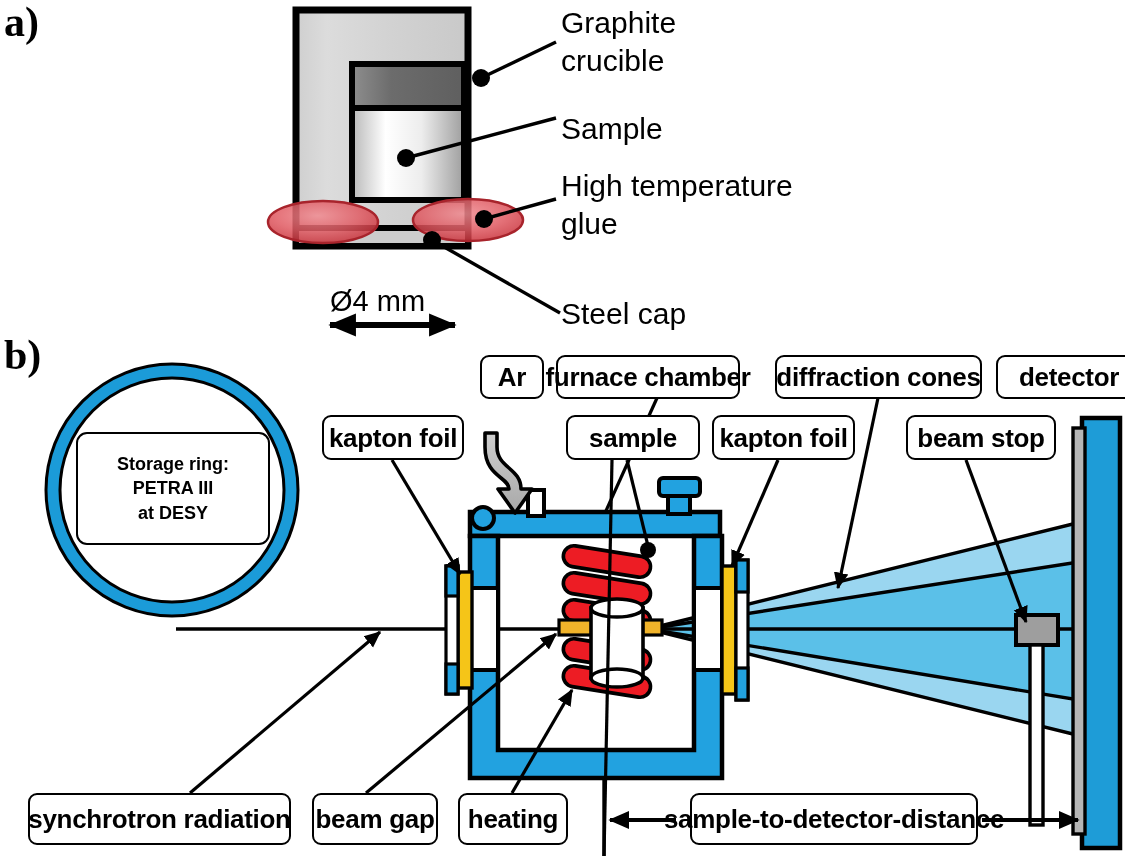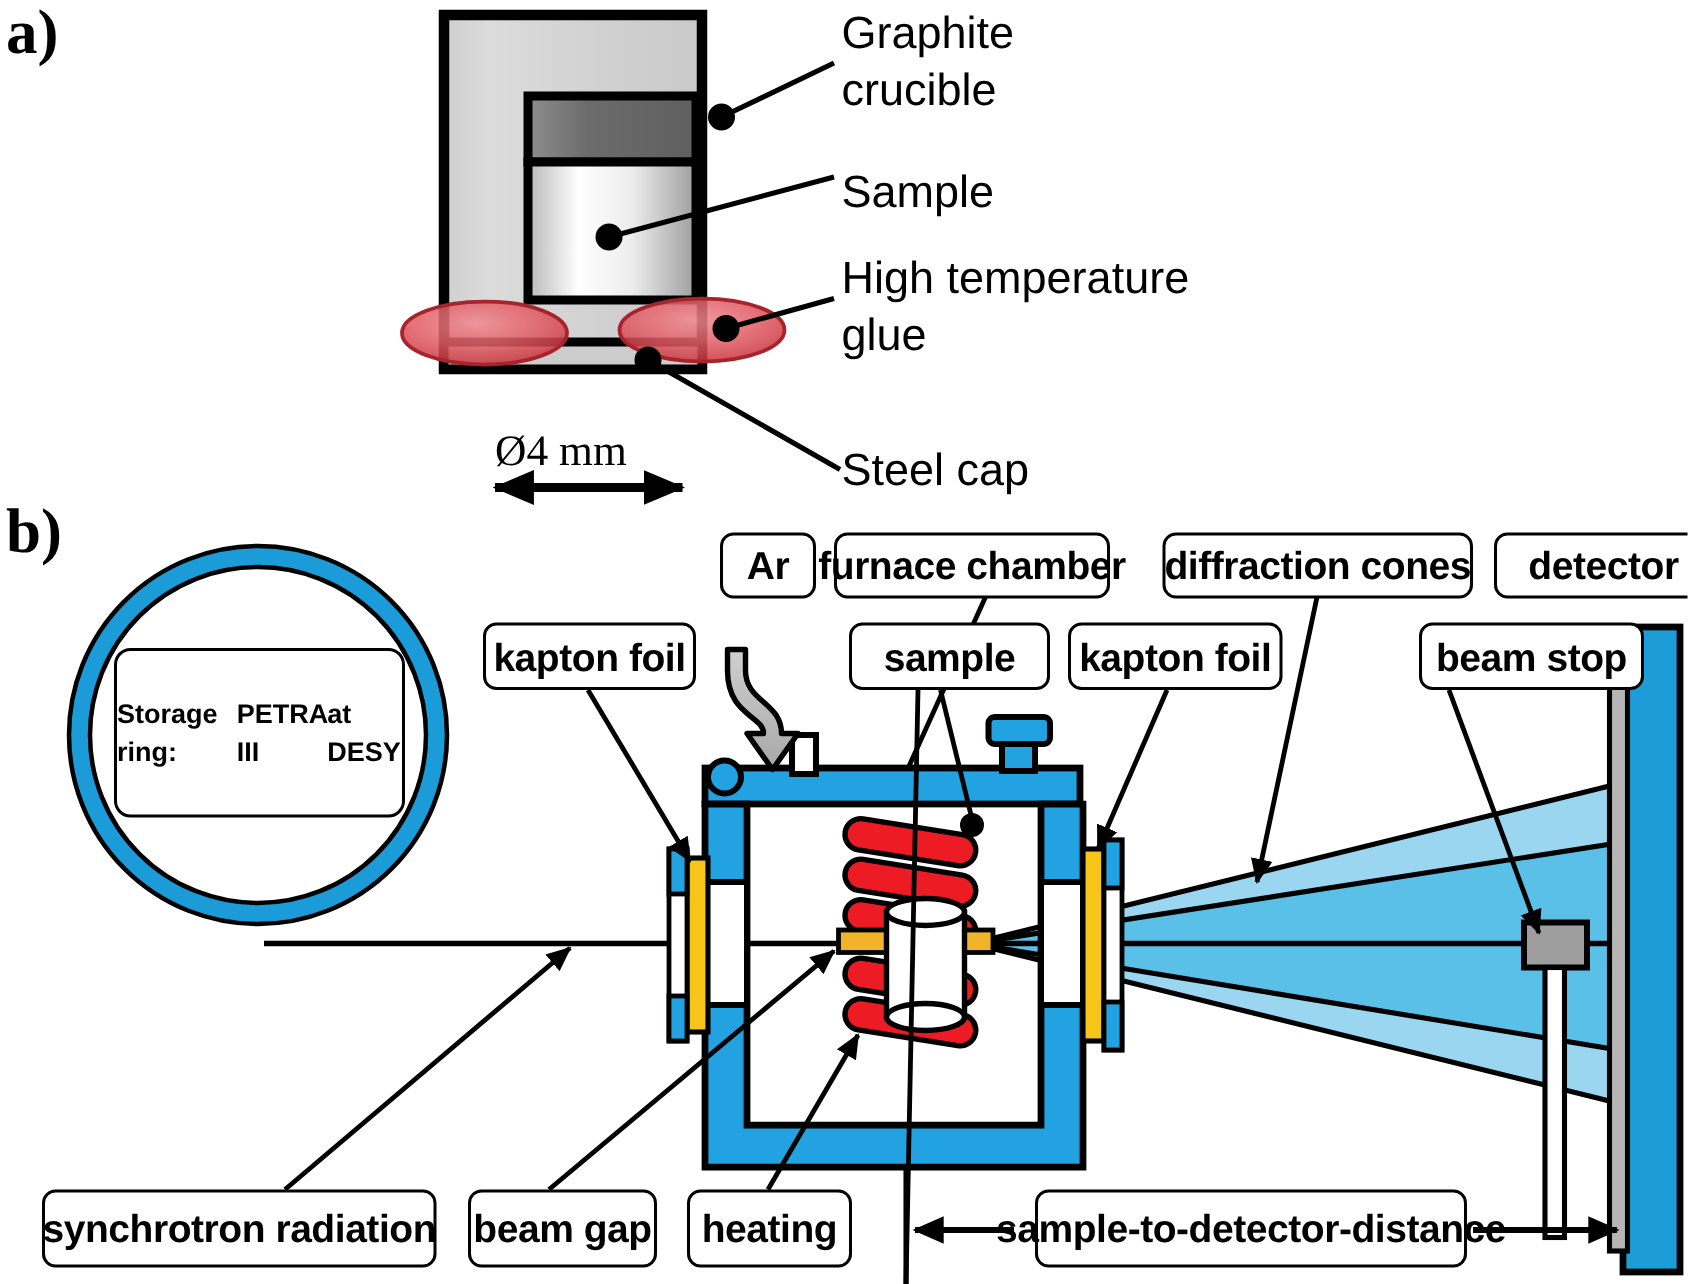--- a/index.html
+++ b/index.html
@@ -7,21 +7,21 @@
        font-family:"Liberation Sans",sans-serif;color:#000;}
   #root{position:absolute;inset:0;}
   svg#scene{position:absolute;left:0;top:0;width:1125px;height:856px;}
 
   
   .lbl{position:absolute;background:#fff;border:2.5px solid #000;border-radius:9px;
        display:flex;align-items:center;justify-content:center;
        font-weight:bold;font-size:26px;letter-spacing:-0.3px;
        box-sizing:border-box;white-space:nowrap;line-height:1;}
   .ring-lbl{position:absolute;background:#fff;border:2.5px solid #000;border-radius:11px;
-       display:flex;flex-direction:row;align-items:center;justify-content:center;
+       display:flex;flex-direction:column;align-items:center;justify-content:center;
        font-weight:bold;font-size:18px;line-height:1.35;box-sizing:border-box;}
 
   
   .atxt{position:absolute;font-size:30px;line-height:1.28;white-space:pre-line;
         font-family:"Liberation Sans",sans-serif;}
   .dim{position:absolute;font-size:29px;}
   .panel{position:absolute;font-family:"Liberation Serif",serif;
          font-weight:bold;font-size:42px;}
 </style>
 </head>
@@ -213,21 +213,21 @@
 
   <div class="panel" style="left:4px;top:-2px;">a)</div>
   <div class="panel" style="left:4px;top:331px;">b)</div>
 
   <div class="atxt" style="left:561px;top:4px;">Graphite
 crucible</div>
   <div class="atxt" style="left:561px;top:110px;">Sample</div>
   <div class="atxt" style="left:561px;top:167px;">High temperature
 glue</div>
   <div class="atxt" style="left:561px;top:295px;">Steel cap</div>
-  <div class="dim" style="left:330px;top:285px;font-family:Liberation Serif, serif;">Ø4 mm</div>
+  <div class="dim" style="left:330px;top:285px;">Ø4 mm</div>
 
   <div class="ring-lbl" style="left:76px;top:432px;width:194px;height:113px;">
     <span>Storage ring:</span>
     <span>PETRA III</span>
     <span>at DESY</span>
   </div>
 
   <div class="lbl" style="left:480px;top:355px;width:64px;height:44px;">Ar</div>
 
   <div class="lbl" style="left:556px;top:355px;width:184px;height:44px;">furnace chamber</div>
@@ -235,21 +235,21 @@
   <div class="lbl" style="left:775px;top:355px;width:207px;height:44px;">diffraction cones</div>
 
   <div class="lbl" style="left:996px;top:355px;width:146px;height:44px;">detector</div>
 
   <div class="lbl" style="left:322px;top:415px;width:142px;height:45px;">kapton foil</div>
 
   <div class="lbl" style="left:566px;top:415px;width:134px;height:45px;">sample</div>
 
   <div class="lbl" style="left:712px;top:415px;width:143px;height:45px;">kapton foil</div>
 
-  <div class="lbl" style="left:906px;top:415px;width:150px;height:45px;margin-left:40px;">beam stop</div>
+  <div class="lbl" style="left:906px;top:415px;width:150px;height:45px;">beam stop</div>
 
   <div class="lbl" style="left:28px;top:793px;width:263px;height:52px;">synchrotron radiation</div>
 
   <div class="lbl" style="left:312px;top:793px;width:126px;height:52px;">beam gap</div>
 
   <div class="lbl" style="left:458px;top:793px;width:110px;height:52px;">heating</div>
 
   <div class="lbl" style="left:690px;top:793px;width:288px;height:52px;">sample-to-detector-distance</div>
 
 </div>

